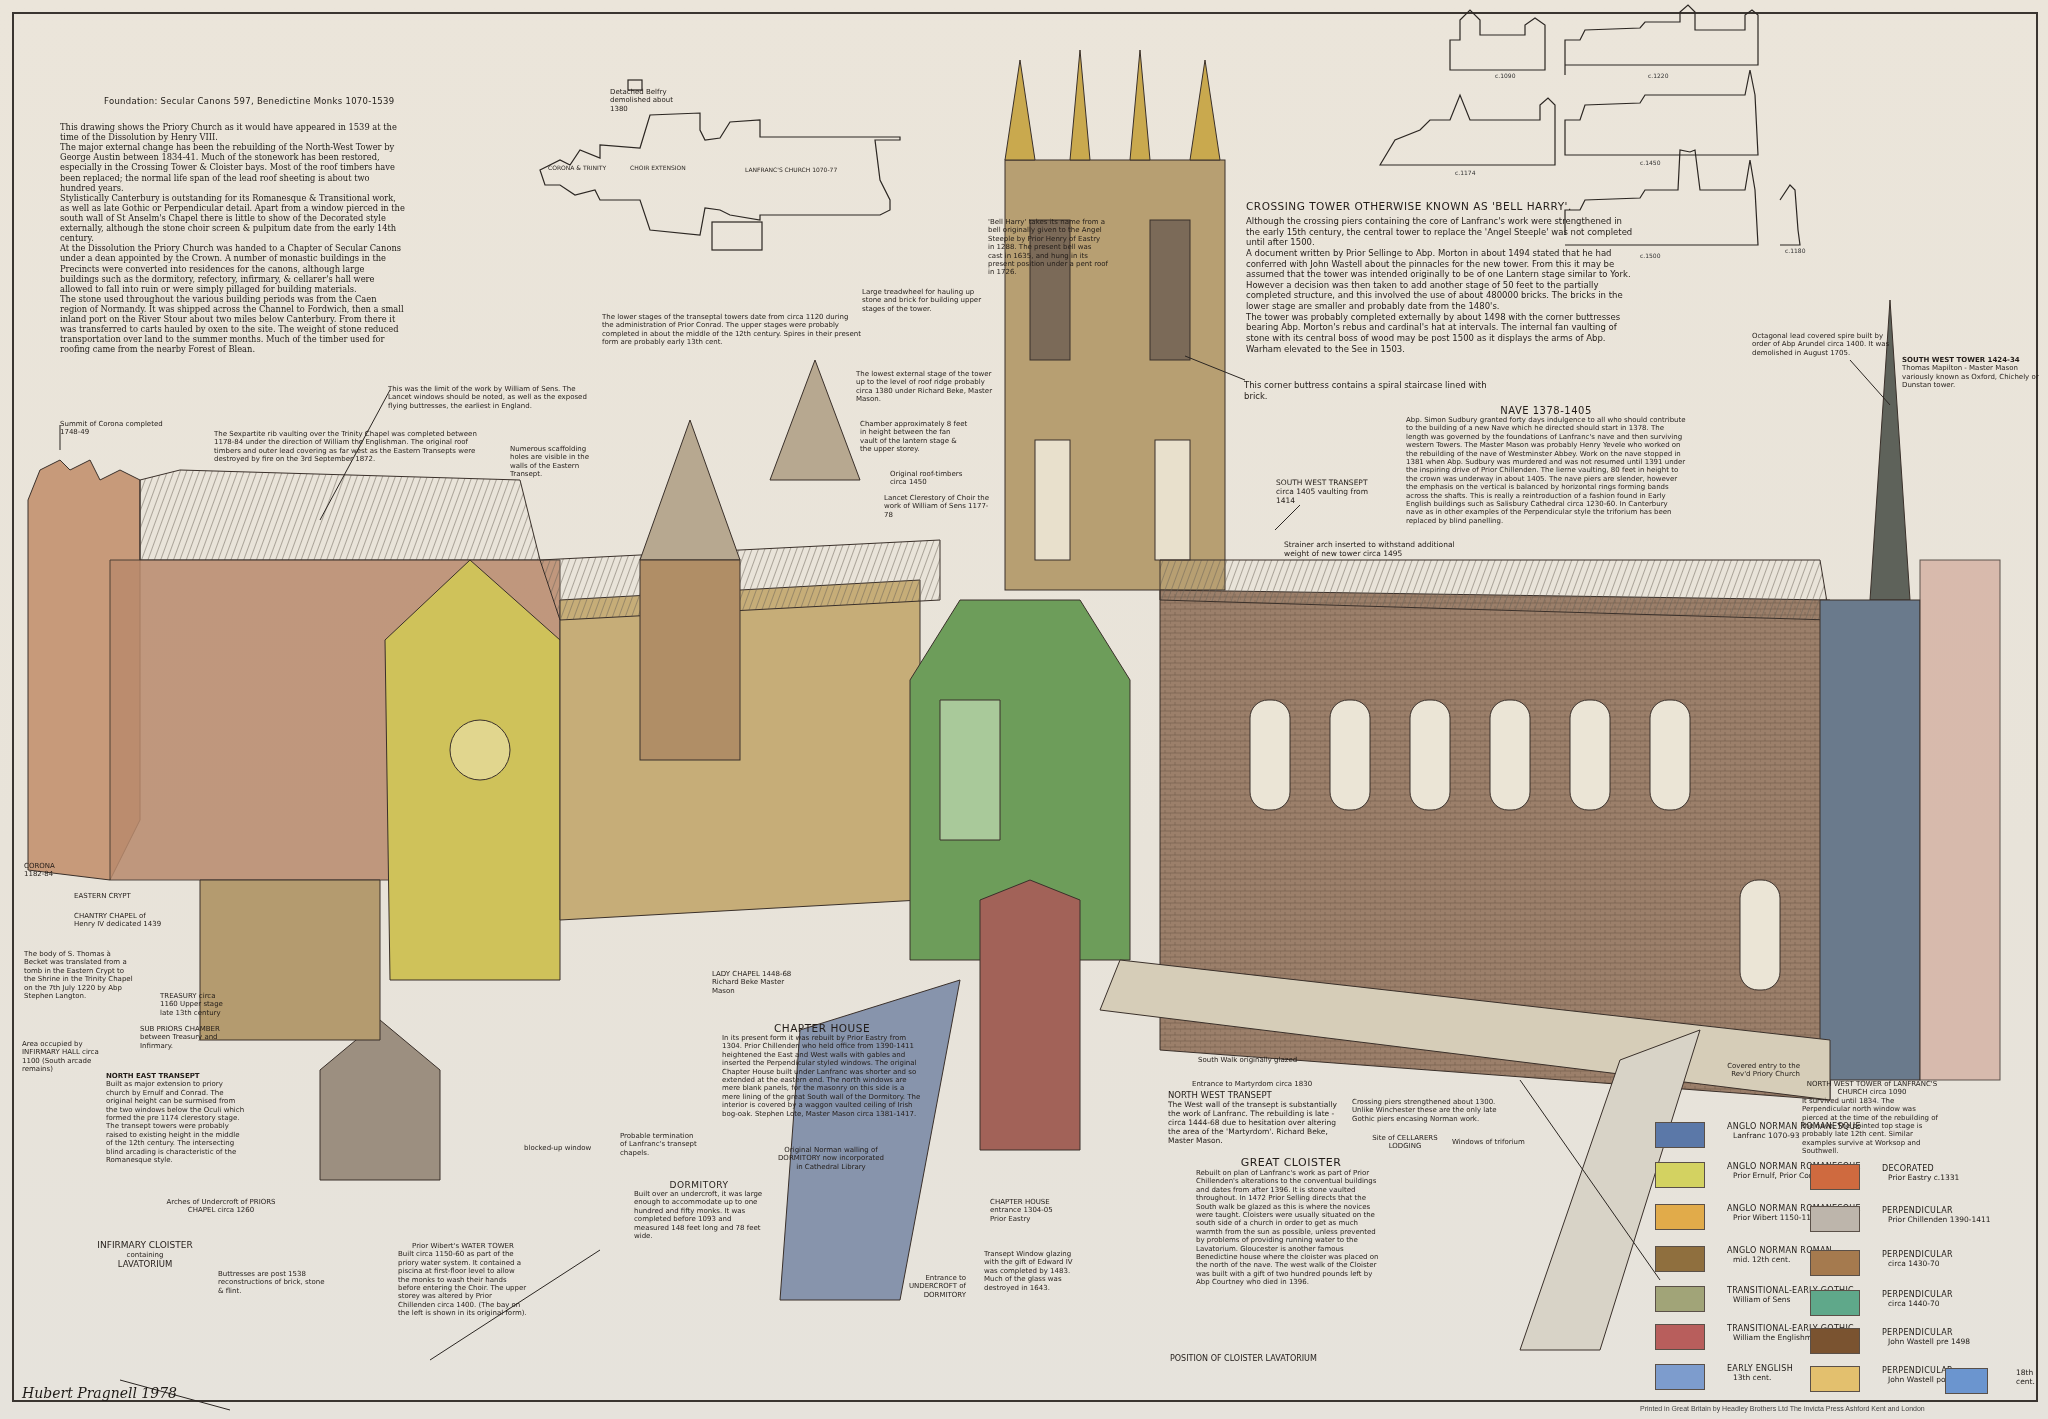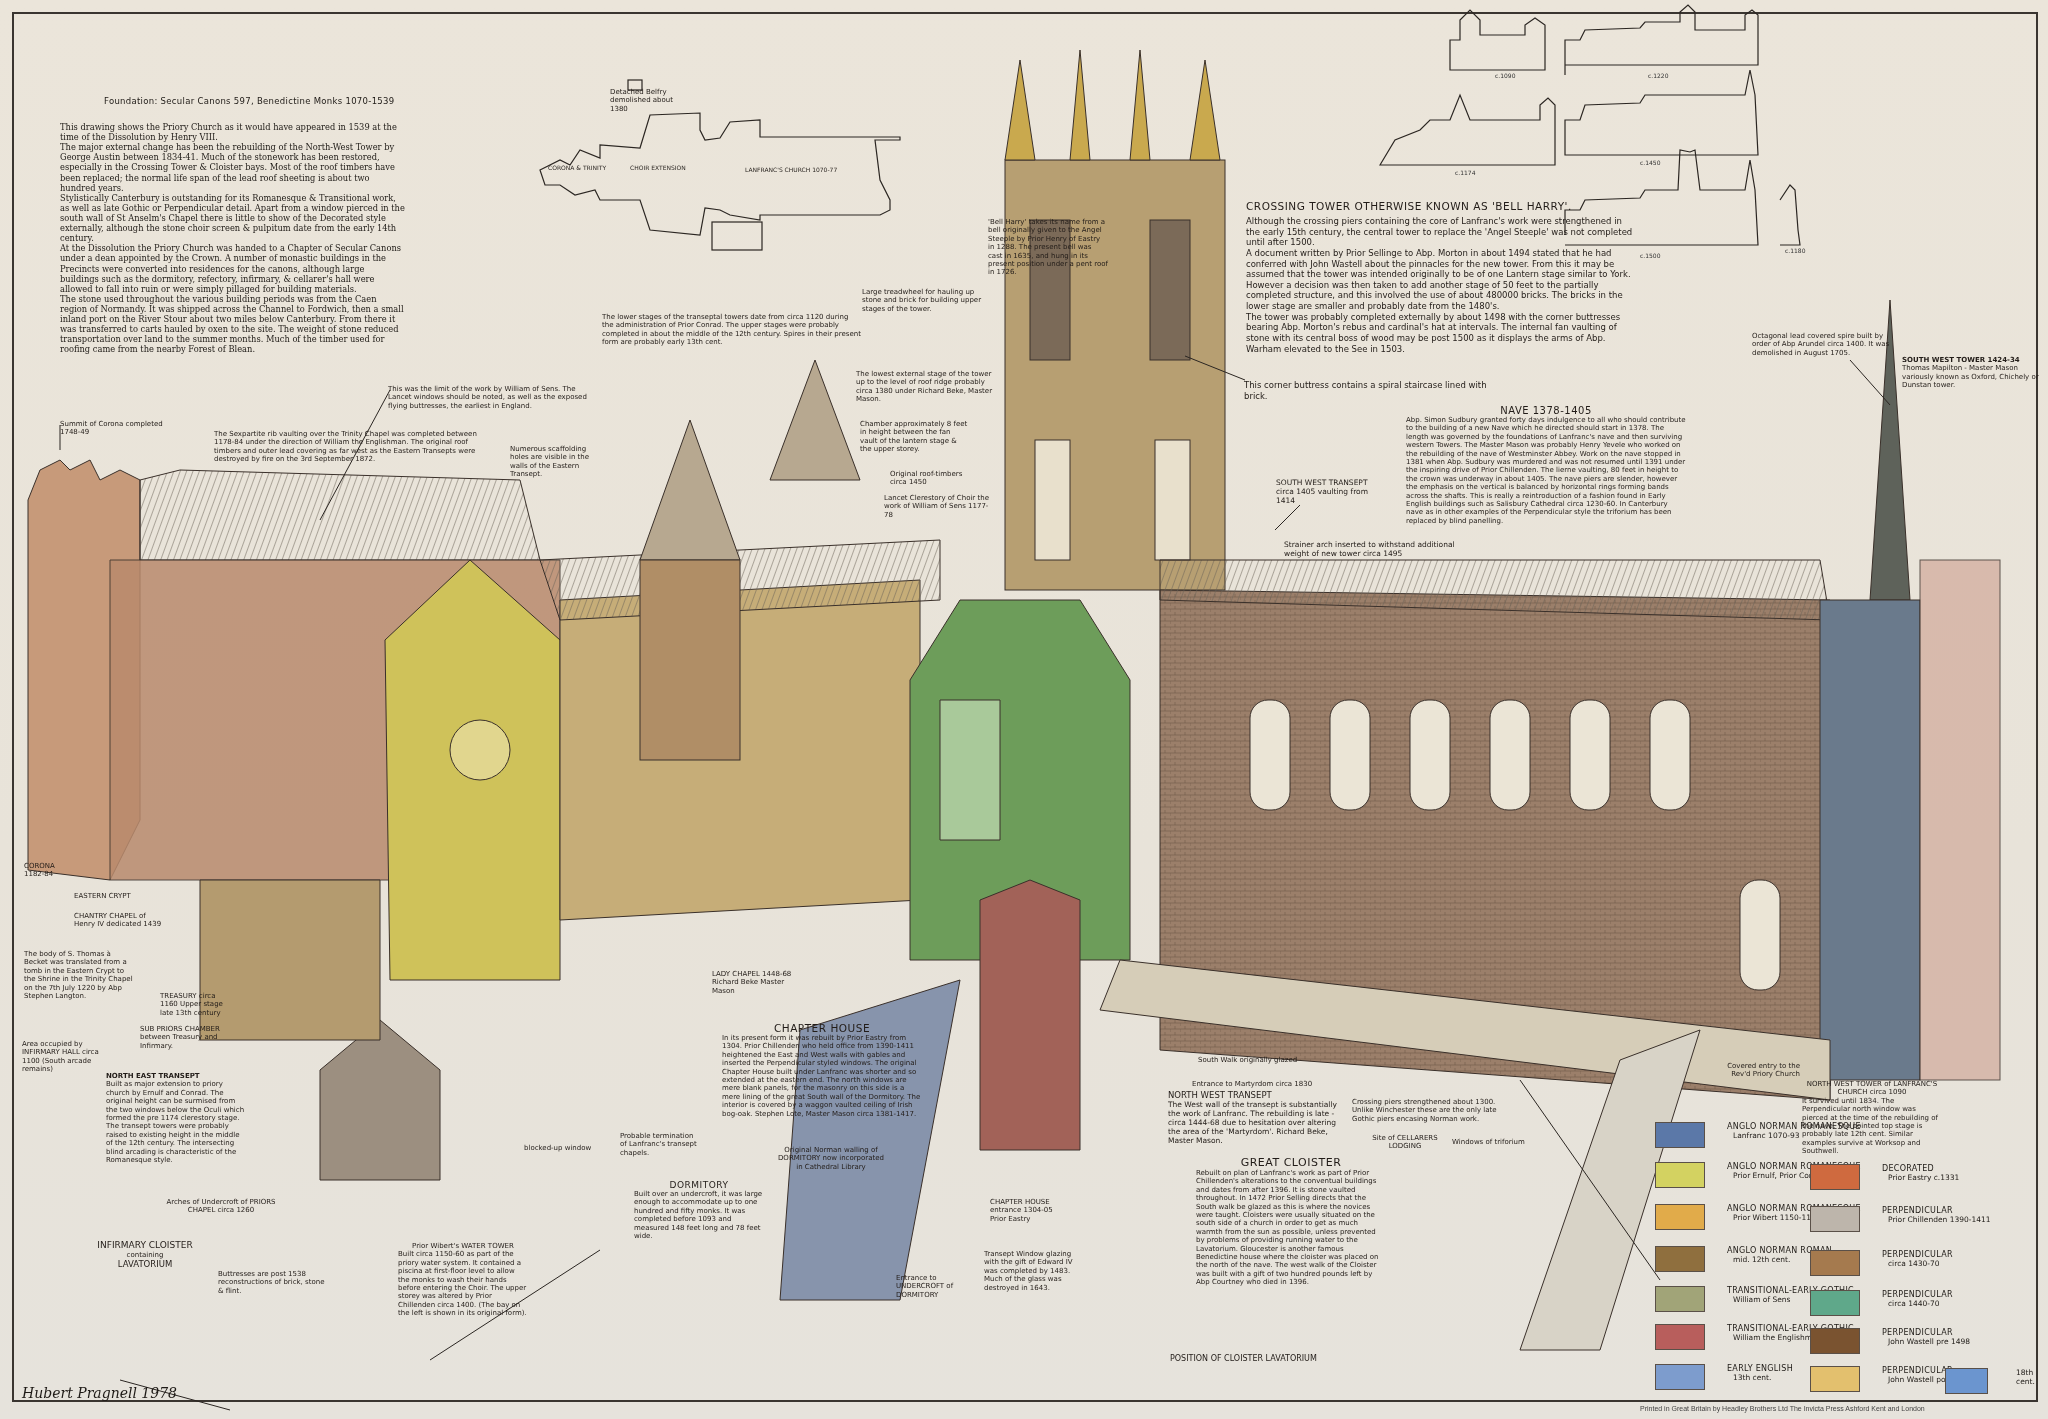--- a/index.html
+++ b/index.html
@@ -210,21 +210,21 @@
     <div class="head" style="font-size:10.5px;text-align:center;">CHAPTER HOUSE</div>
     <div class="tiny">In its present form it was rebuilt by Prior Eastry from 1304. Prior Chillenden who held office from 1390-1411 heightened the East and West walls with gables and inserted the Perpendicular styled windows. The original Chapter House built under Lanfranc was shorter and so extended at the eastern end. The north windows are mere blank panels, for the masonry on this side is a mere lining of the great South wall of the Dormitory. The interior is covered by a waggon vaulted ceiling of Irish bog-oak. Stephen Lote, Master Mason circa 1381-1417.</div>
   </div>
   <div class="ann tiny" style="left:776px;top:1146px;width:110px;text-align:center;">Original Norman walling of DORMITORY now incorporated in Cathedral Library</div>
   <div class="ann" style="left:634px;top:1180px;width:130px;">
     <div class="head" style="font-size:9px;text-align:center;">DORMITORY</div>
     <div class="tiny">Built over an undercroft, it was large enough to accommodate up to one hundred and fifty monks. It was completed before 1093 and measured 148 feet long and 78 feet wide.</div>
   </div>
   <div class="ann tiny" style="left:990px;top:1198px;width:70px;">CHAPTER HOUSE entrance 1304-05 Prior Eastry</div>
   <div class="ann tiny" style="left:984px;top:1250px;width:100px;">Transept Window glazing with the gift of Edward IV was completed by 1483. Much of the glass was destroyed in 1643.</div>
-  <div class="ann tiny" style="left:896px;top:1274px;width:70px;text-align:left;">Entrance to UNDERCROFT of DORMITORY</div>
+  <div class="ann tiny" style="left:896px;top:1274px;width:70px;text-align:right;">Entrance to UNDERCROFT of DORMITORY</div>
 
   <div class="ann tiny" style="left:1198px;top:1056px;width:120px;">South Walk originally glazed</div>
   <div class="ann tiny" style="left:1192px;top:1080px;width:160px;">Entrance to Martyrdom circa 1830</div>
   <div class="ann" style="left:1168px;top:1090px;width:170px;">
     <div class="tiny" style="font-size:8.5px;">NORTH WEST TRANSEPT</div>
     <div class="tiny" style="font-size:7.5px;">The West wall of the transept is substantially the work of Lanfranc. The rebuilding is late - circa 1444-68 due to hesitation over altering the area of the 'Martyrdom'. Richard Beke, Master Mason.</div>
   </div>
   <div class="ann tiny" style="left:1352px;top:1098px;width:160px;">Crossing piers strengthened about 1300. Unlike Winchester these are the only late Gothic piers encasing Norman work.</div>
   <div class="ann tiny" style="left:1370px;top:1134px;width:70px;text-align:center;">Site of CELLARERS LODGING</div>
   <div class="ann tiny" style="left:1452px;top:1138px;width:90px;">Windows of triforium</div>

